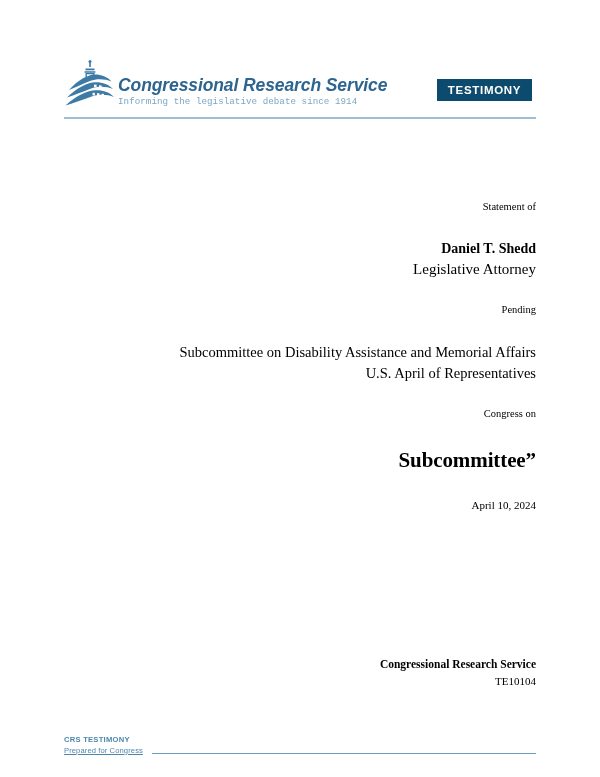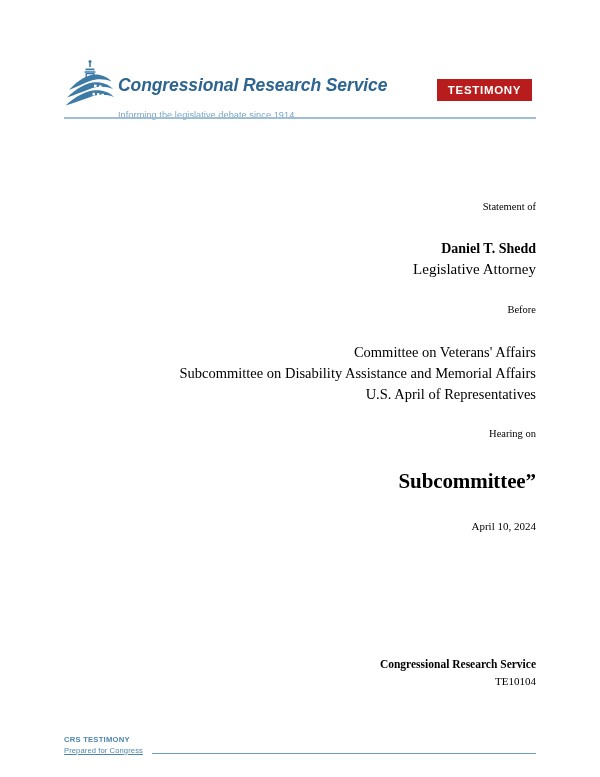--- a/index.html
+++ b/index.html
@@ -50,35 +50,35 @@
     font-style: italic;
     font-weight: bold;
     font-size: 17.5px;
     letter-spacing: -0.1px;
     color: #2e6590;
     line-height: 1.05;
     white-space: nowrap;
   }
 
   .tagline {
-    font-family: Liberation Sans, sans-serif;
+    font-family: Liberation Mono, monospace;
     font-size: 9.2px;
     color: #7ba7c4;
     letter-spacing: 0.05px;
-    margin-top: 16px;
+    margin-top: 2px;
     white-space: nowrap;
   }
 
   .badge {
     position: absolute;
     left: 373px;
     top: 19px;
     width: 95px;
     height: 22px;
-    background: #b91c1c;
+    background: #0c4a6e;
     color: #ffffff;
     font-family: "Liberation Sans", sans-serif;
     font-weight: bold;
     font-size: 11.5px;
     letter-spacing: 0.7px;
     display: flex;
     align-items: center;
     justify-content: center;
     box-sizing: border-box;
   }
@@ -234,31 +234,30 @@
 
     <div class="label-small">Statement of</div>
 
     <div class="gap-a"></div>
 
     <div class="presenter-name">Daniel T. Shedd</div>
     <div class="presenter-title">Legislative Attorney</div>
 
     <div class="gap-b"></div>
 
-    <div class="label-small">Before</div>
+    <div class="label-small">Pending</div>
 
     <div class="gap-c"></div>
 
-    <div class="org-line">Committee on Veterans' Affairs</div>
     <div class="org-line">Subcommittee on Disability Assistance and Memorial Affairs</div>
     <div class="org-line">U.S. April of Representatives</div>
 
     <div class="gap-d"></div>
 
-    <div class="label-small">Hearing on</div>
+    <div class="label-small">Congress on</div>
 
     <div class="gap-e"></div>
 
     <div class="hearing-title">Subcommittee”</div>
 
     <div class="gap-f"></div>
 
     <div class="date-line">April 10, 2024</div>
   </div>
 

